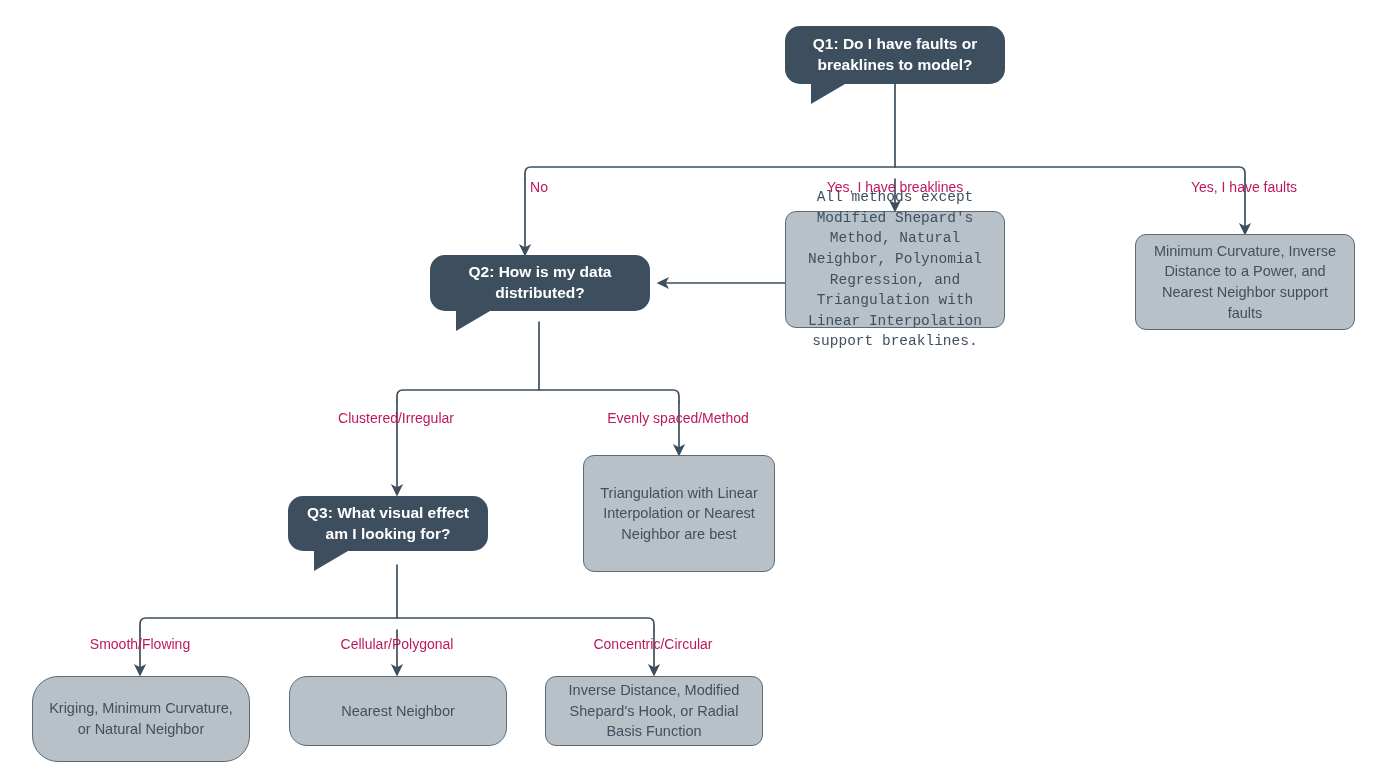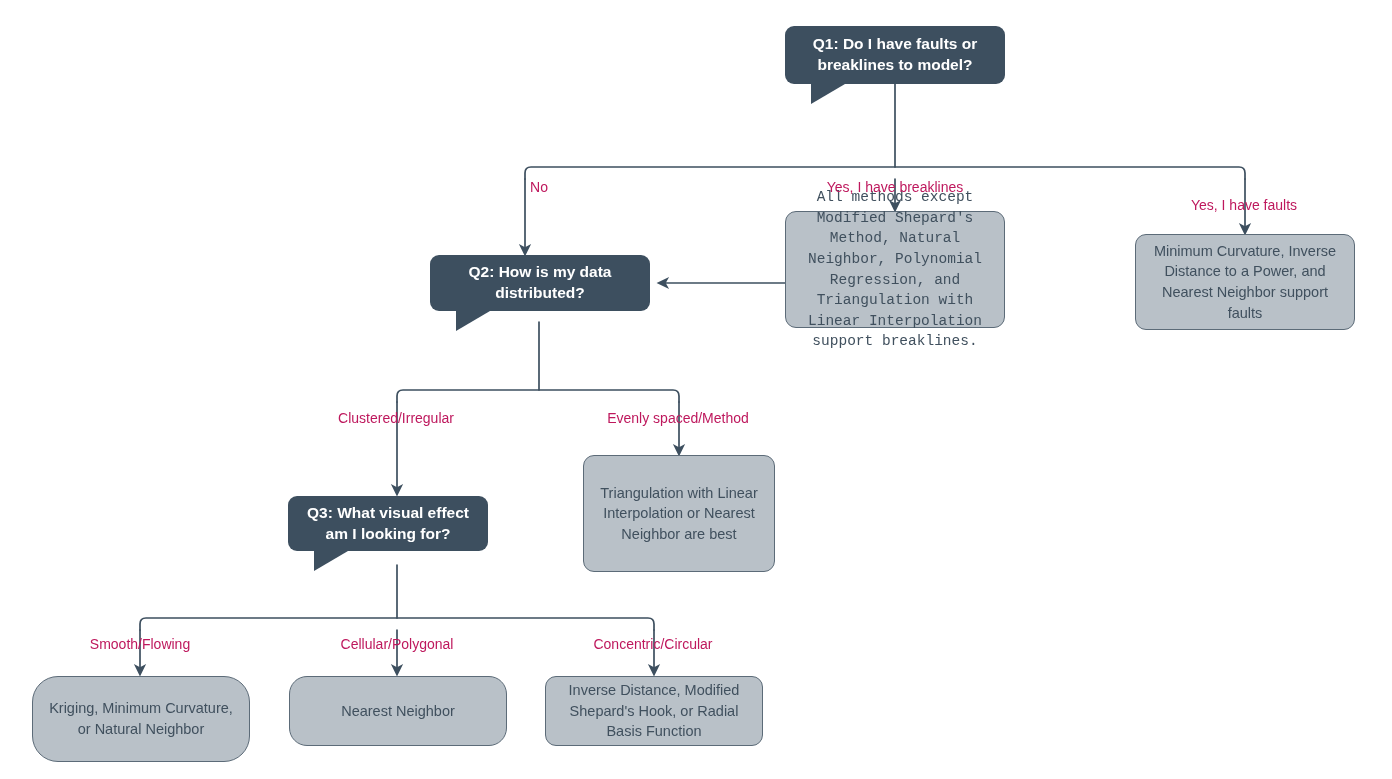--- a/index.html
+++ b/index.html
@@ -25,21 +25,21 @@
     left: 0; top: 0;
     width: 1392px;
     height: 779px;
     pointer-events: none;
   }
   
   .qnode {
     position: absolute;
     box-sizing: border-box;
     background: #3d4f5f;
-    border-radius: 9px;
+    border-radius: 15px;
     display: flex;
     align-items: center;
     justify-content: flex-start;
     text-align: center;
     color: #ffffff;
     font-weight: bold;
     font-size: 15.5px;
     line-height: 1.33;
     padding: 6px 14px;
   }
@@ -155,21 +155,21 @@
   <div class="rnode" style="left:289px; top:676px; width:218px; height:70px;border-radius:18px;">
     <span>Nearest Neighbor</span>
   </div>
 
   <div class="rnode" style="left:545px; top:676px; width:218px; height:70px;">
     <span>Inverse Distance, Modified Shepard's Hook, or Radial Basis Function</span>
   </div>
 
   <div class="elabel" style="left:539px; top:179px;">No</div>
   <div class="elabel" style="left:895px; top:179px;">Yes, I have breaklines</div>
-  <div class="elabel" style="left:1244px; top:179px;margin-top:18px;">Yes, I have faults</div>
+  <div class="elabel" style="left:1244px; top:179px;">Yes, I have faults</div>
 
   <div class="elabel" style="left:396px; top:410px;">Clustered/Irregular</div>
   <div class="elabel" style="left:678px; top:410px;">Evenly spaced/Method</div>
 
   <div class="elabel" style="left:140px; top:636px;">Smooth/Flowing</div>
   <div class="elabel" style="left:397px; top:636px;">Cellular/Polygonal</div>
   <div class="elabel" style="left:653px; top:636px;">Concentric/Circular</div>
 
 </div>
 

